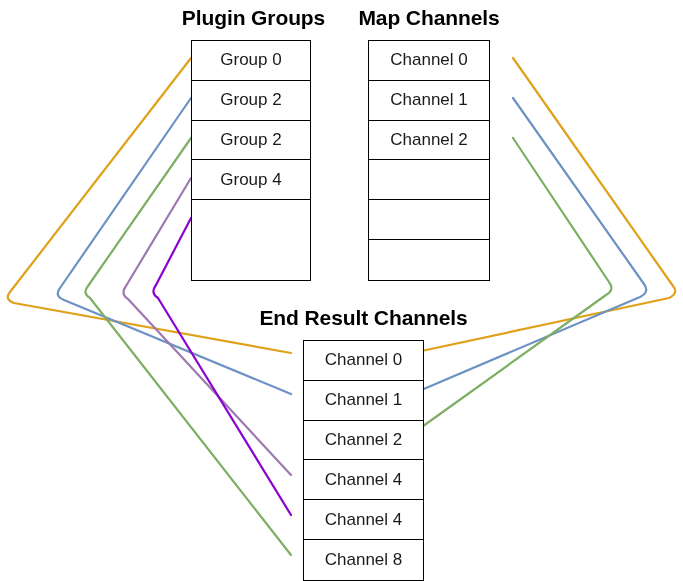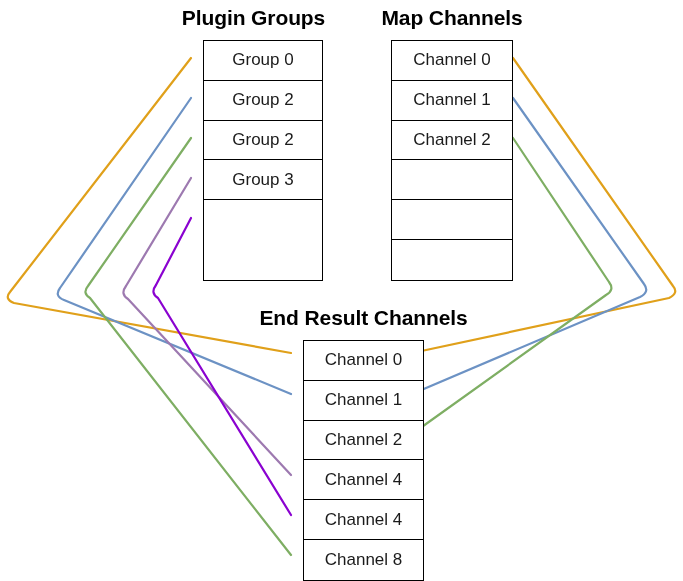--- a/index.html
+++ b/index.html
@@ -71,40 +71,40 @@
       <path d="M 191 138 L 88 286 Q 82 293 90 298 L 291 555" fill="none" stroke="#7EAE63" stroke-width="2.2" stroke-linecap="round" stroke-linejoin="round"></path>
       <path d="M 191 178 L 126 286 Q 120 294 128 299 L 291 475" fill="none" stroke="#9D79B0" stroke-width="2.2" stroke-linecap="round" stroke-linejoin="round"></path>
       <path d="M 191 218 L 156 285 Q 150 293 158 298 L 291 515" fill="none" stroke="#8A02D0" stroke-width="2.2" stroke-linecap="round" stroke-linejoin="round"></path>
       <path d="M 513 58 L 673 286 Q 679 293 669 298 L 412 353" fill="none" stroke="#E0A01A" stroke-width="2.2" stroke-linecap="round" stroke-linejoin="round"></path>
       <path d="M 513 98 L 644 284 Q 650 292 640 297 L 412 394" fill="none" stroke="#6C92C4" stroke-width="2.2" stroke-linecap="round" stroke-linejoin="round"></path>
       <path d="M 513 138 L 609 282 Q 615 290 606 295 L 412 434" fill="none" stroke="#7EAE63" stroke-width="2.2" stroke-linecap="round" stroke-linejoin="round"></path>
     </svg>
 
   <div class="panel" style="left:191px; top:6px; width:125px; height:281px;">
     <div class="panel-title">Plugin Groups</div>
-    <div class="table" style="left:12px; top:34px; width:120px; height:241px;">
+    <div class="table" style="left:0; top:34px; width:120px; height:241px;">
         <div class="row" style="height: 16.6667%;">
           <span>Group 0</span>
         </div>
         <div class="row" style="height: 16.6667%;">
           <span>Group 2</span>
         </div>
         <div class="row" style="height: 16.6667%;">
           <span>Group 2</span>
         </div>
         <div class="row" style="height: 16.6667%;">
-          <span>Group 3</span>
+          <span>Group 4</span>
         </div>
         <div class="row empty" style="height: 16.6667%;">
           <span></span>
         </div>
       </div>
   </div>
 
-  <div class="panel" style="left:391px; top:6px; width:122px; height:281px;">
+  <div class="panel" style="left:368px; top:6px; width:122px; height:281px;">
     <div class="panel-title">Map Channels</div>
     <div class="table" style="left:0; top:34px; width:122px; height:241px;">
         <div class="row" style="height: 16.6667%;">
           <span>Channel 0</span>
         </div>
         <div class="row" style="height: 16.6667%;">
           <span>Channel 1</span>
         </div>
         <div class="row" style="height: 16.6667%;">
           <span>Channel 2</span>

